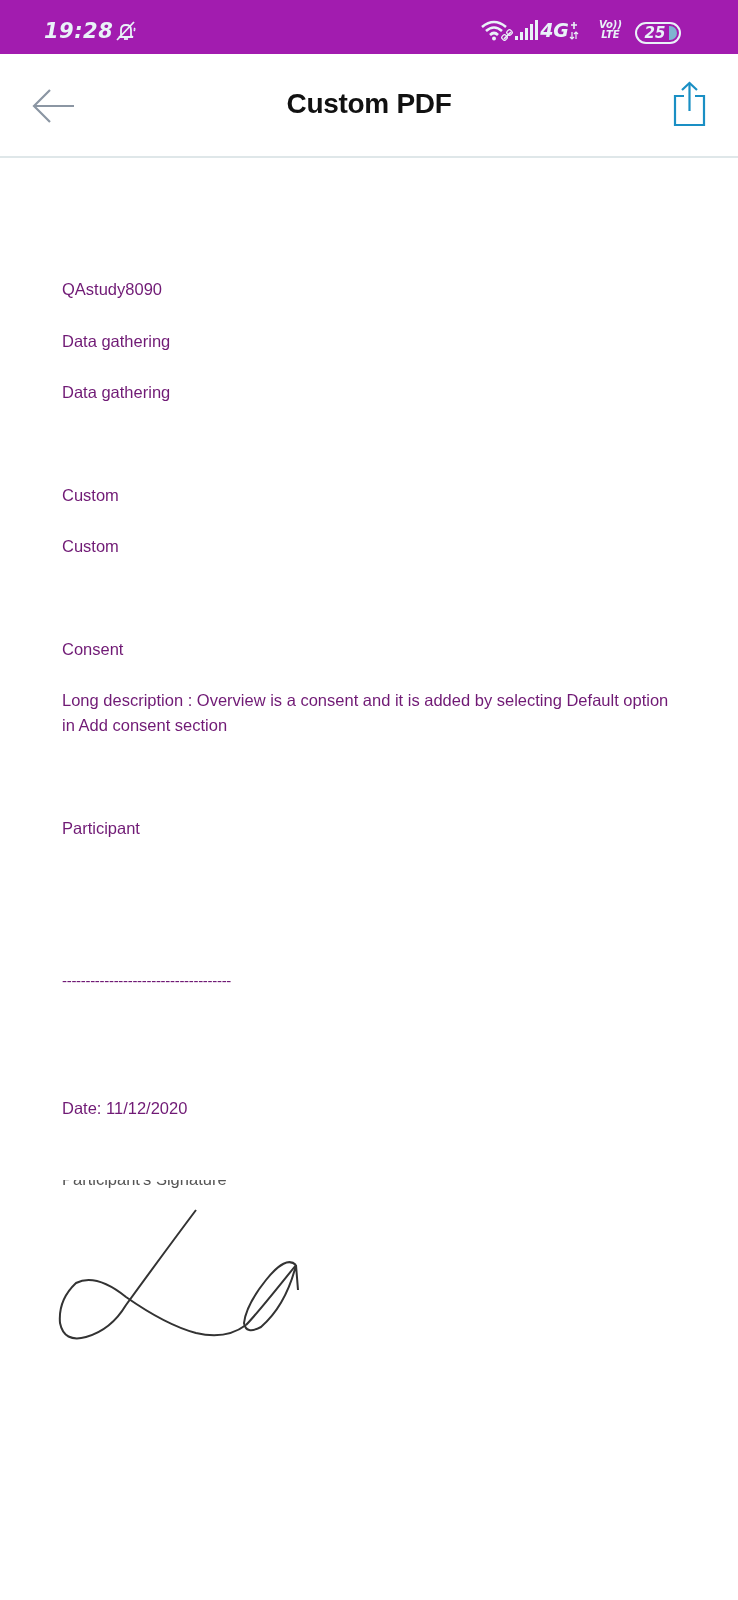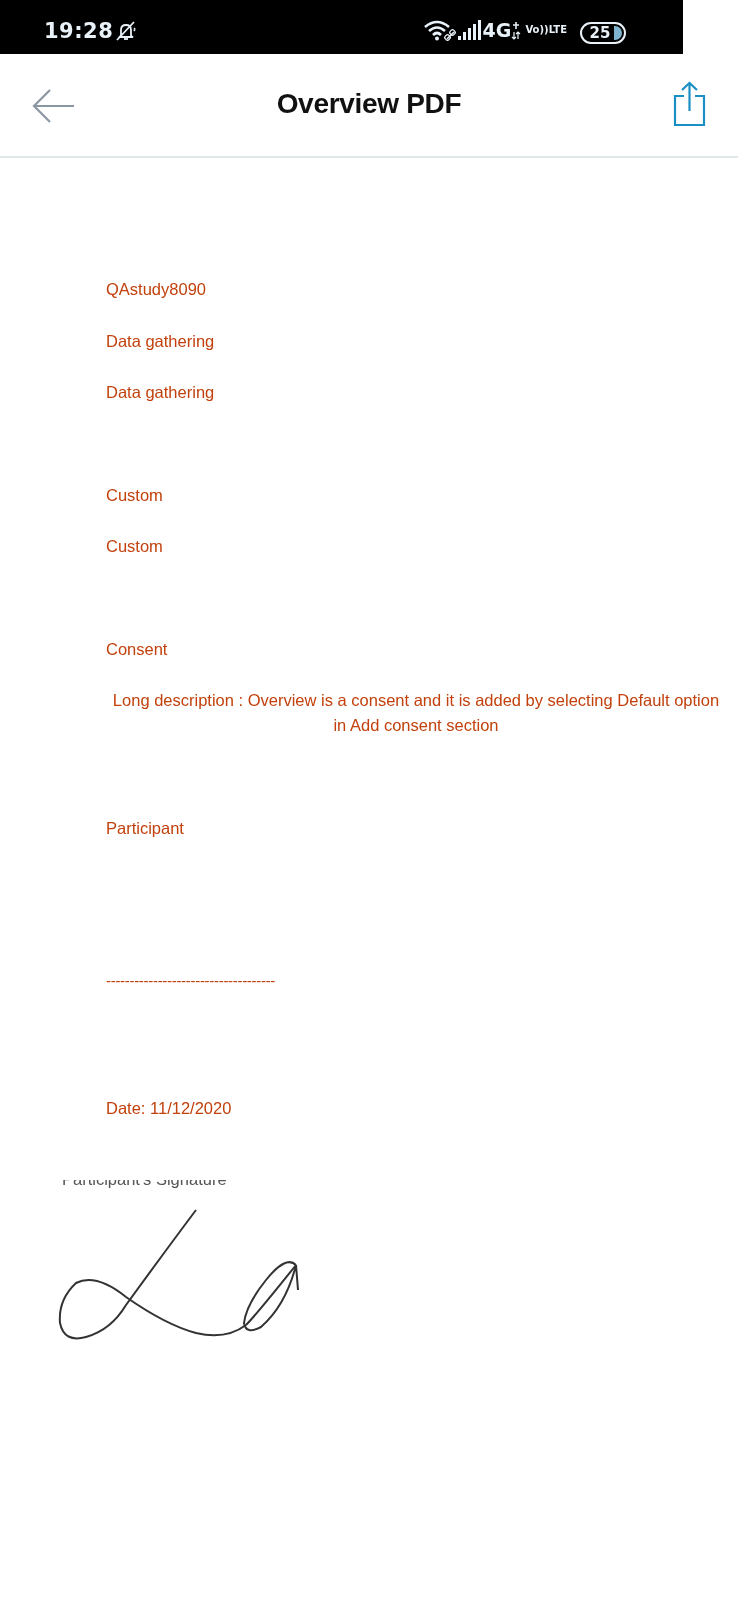--- a/index.html
+++ b/index.html
@@ -1,33 +1,33 @@
 <!DOCTYPE html>
 <html><head>
   <meta charset="utf-8">
   <style>
     * { box-sizing: border-box; margin: 0; padding: 0; }
     html, body { width: 738px; height: 1600px; background: #ffffff; overflow: hidden; }
     body { font-family: "Liberation Sans", sans-serif; position: relative; }
 
     .status-bar {
-      position: absolute; left: 0; top: 0; width: 683px; height: 54px;
-      background: #000000; color: #e9f2f8;
+      position: absolute; left: 0; top: 0; width: 738px; height: 54px;
+      background: #a21caf; color: #e9f2f8; font-style: italic;
     }
     .status-time {
       position: absolute; left: 44px; top: 19px;
       font-family: "DejaVu Sans", sans-serif; font-weight: bold; font-size: 21px; letter-spacing: 0.5px;
     }
     .status-mute { position: absolute; left: 114px; top: 20px; width: 24px; height: 22px; }
     .status-right { position: absolute; right: 58px; top: 18px; height: 24px; display: flex; align-items: center; }
     .status-wifi { width: 34px; height: 22px; }
     .status-signal { width: 26px; height: 20px; }
     .status-net { font-family: "DejaVu Sans", sans-serif; font-weight: bold; font-size: 19px; }
     .status-arrows { width: 10px; height: 20px; }
-    .status-volte { display: flex; flex-direction: row; align-items: center; font-family: "DejaVu Sans", sans-serif; font-weight: bold; font-size: 10px; line-height: 10px; margin-left: 4px; justify-content: center; }
+    .status-volte { display: flex; flex-direction: column; align-items: center; font-family: "DejaVu Sans", sans-serif; font-weight: bold; font-size: 10px; line-height: 10px; margin-left: 20px; justify-content: center; }
     .battery {
       position: absolute; right: 57px; top: 22px; width: 46px; height: 22px;
       border: 2px solid #e9f2f8; border-radius: 11px;
       font-family: "DejaVu Sans", sans-serif; font-weight: bold; font-size: 15px;
       display: flex; align-items: center; justify-content: center; padding-right: 6px;
     }
     .battery::after {
       content: ""; position: absolute; right: 2px; top: 2px; width: 8px; height: 14px;
       background: #7fb4d0; border-radius: 0 8px 8px 0;
     }
@@ -40,23 +40,23 @@
     .page-title {
       position: absolute; left: 0; right: 0; top: 34px; text-align: center;
       font-family: "Liberation Sans", sans-serif; font-weight: bold; font-size: 28px; color: #111111;
       letter-spacing: -0.3px;
     }
     .share-button { position: absolute; right: 30px; top: 26px; width: 36px; height: 48px; cursor: pointer; }
 
     .pdf-content { position: absolute; left: 0; top: 160px; width: 738px; height: 1440px; }
     .pdf-line {
       position: absolute; left: 62px; font-family: "Liberation Sans", sans-serif;
-      font-size: 16.5px; color: #c2410c; line-height: 25px; white-space: nowrap; margin-left: 44px;
+      font-size: 16.5px; color: #701a75; line-height: 25px; white-space: nowrap;
     }
-    .pdf-line.wrap { white-space: normal; width: 620px; text-align: center; }
+    .pdf-line.wrap { white-space: normal; width: 620px; }
     .sig-label-cut {
       position: absolute; left: 62px; top: 1020px; width: 170px; height: 10px; overflow: hidden;
     }
     .sig-label-cut span {
       position: absolute; top: -10px; left: 0; font-size: 16.5px; color: #555; white-space: nowrap;
       font-family: "Liberation Sans", sans-serif;
     }
     .signature { position: absolute; left: 56px; top: 1045px; width: 250px; height: 140px; }
   </style>
 </head>
@@ -105,21 +105,21 @@
   </div>
 </div>
 
 <div class="app-bar">
   <div class="back-button">
     <svg width="48" height="44" viewBox="0 0 48 44">
       <path d="M4 22 L44 22" stroke="#8b96a3" stroke-width="2.2"></path>
       <path d="M20 6 L4 22 L20 38" fill="none" stroke="#8b96a3" stroke-width="2.2"></path>
     </svg>
   </div>
-  <div class="page-title">Overview PDF</div>
+  <div class="page-title">Custom PDF</div>
   <div class="share-button">
     <svg width="36" height="48" viewBox="0 0 36 48">
       <path d="M12 16 L3 16 L3 45 L32 45 L32 16 L23 16" fill="none" stroke="#1a8fc4" stroke-width="2.2"></path>
       <path d="M17.5 3 L17.5 31" stroke="#1a8fc4" stroke-width="2.2"></path>
       <path d="M10 10 L17.5 3 L25 10" fill="none" stroke="#1a8fc4" stroke-width="2.2"></path>
     </svg>
   </div>
 </div>
 
 <div class="pdf-content">

